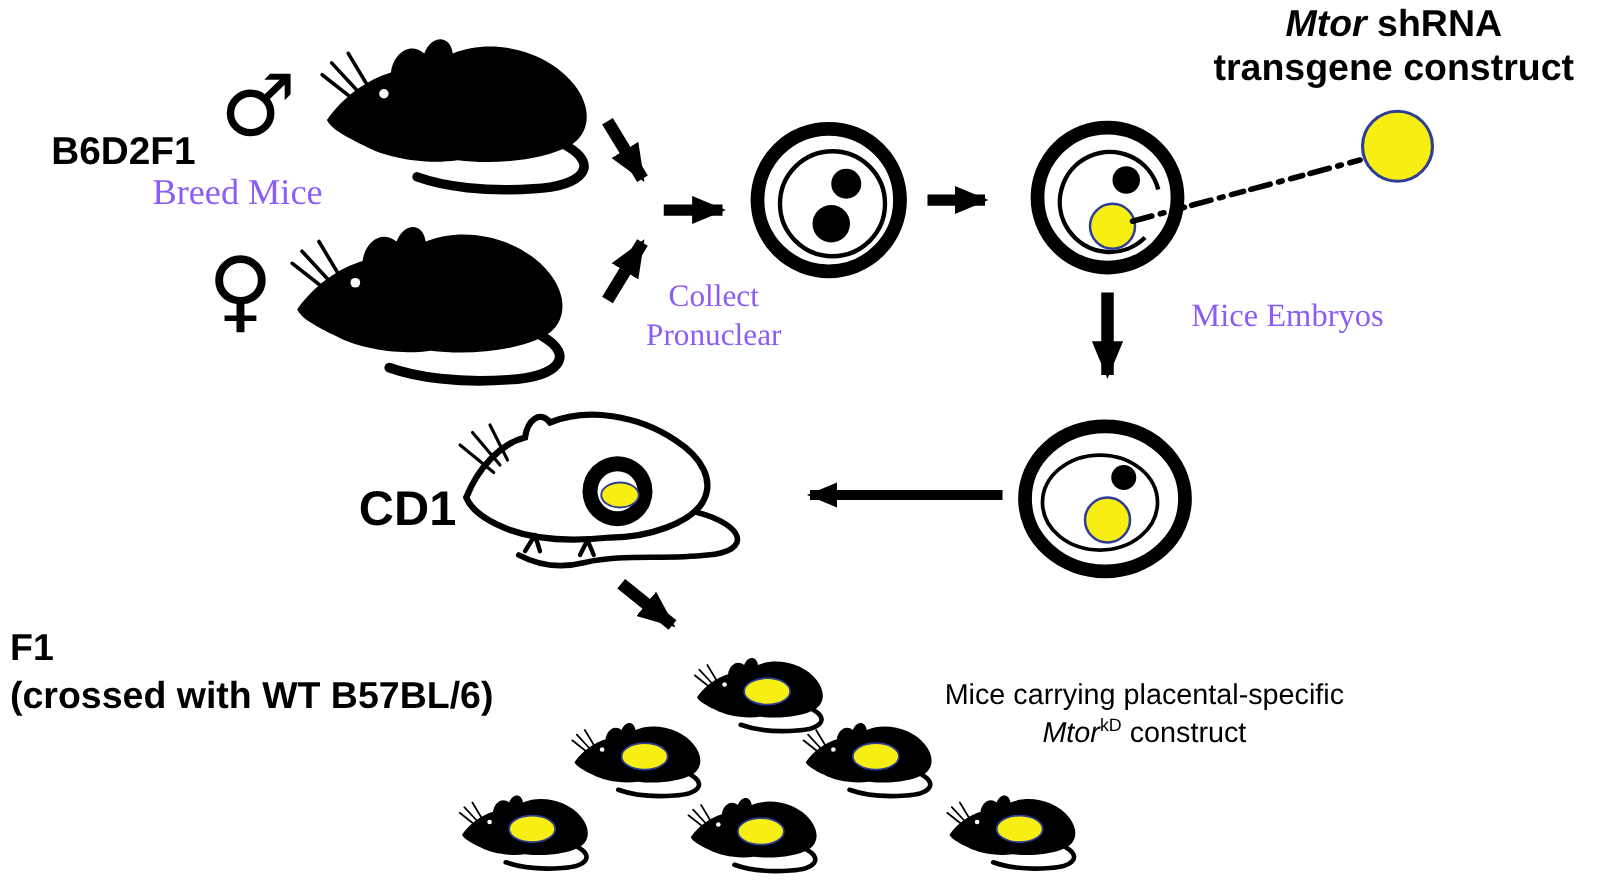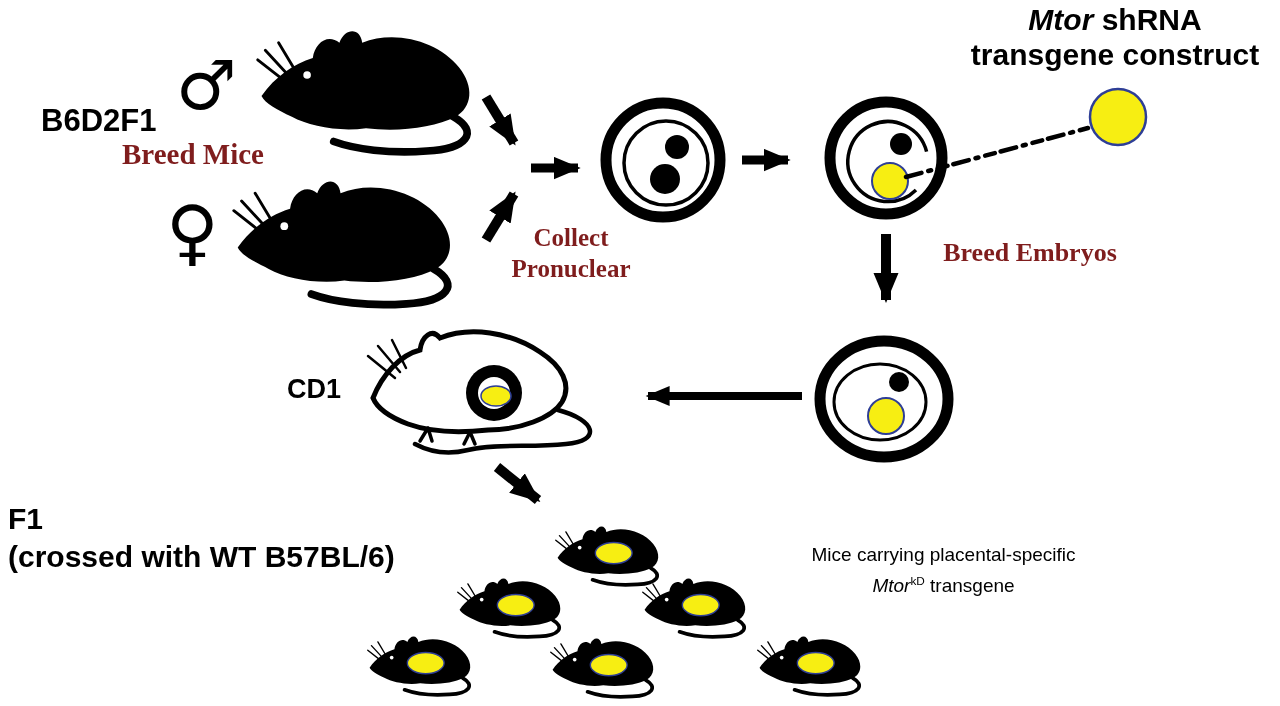--- a/index.html
+++ b/index.html
@@ -1,20 +1,20 @@
 <!DOCTYPE html>
 <html><head>
 <meta charset="utf-8">
 <style>
   html,body{margin:0;padding:0;background:#fff;}
   .canvas{position:relative;width:1280px;height:706px;background:#ffffff;overflow:hidden;
           font-family:"Liberation Sans",sans-serif;color:#000;}
   .abs{position:absolute;}
   .sans-b{font-weight:bold;color:#000;}
-  .serif-b{font-family:"Liberation Serif",serif;font-weight:bold;color:#7f1d1d;}
+  .serif-b{font-family:"Liberation Serif",serif;font-weight:normal;color:#8b5cf6;}
   .it{font-style:italic;}
   .ctr{text-align:center;}
   sup{font-size:0.62em;vertical-align:super;margin-top:10px;}
   #gfx{position:absolute;left:0;top:0;}
   .sym{font-family:"DejaVu Sans",sans-serif;font-weight:bold;line-height:1;}
 </style>
 </head>
 <body>
 
 <div class="canvas">
@@ -131,29 +131,29 @@
   <div class="abs sym" style="left:176px;top:52px;font-size:68px;">♂</div>
 
   <div class="abs sym" style="left:166px;top:196px;font-size:72px;">♀</div>
 
   <div class="abs serif-b ctr" style="left:471px;top:222px;width:200px;font-size:25px;line-height:31px;">
     <div>Collect</div>
     <div>Pronuclear</div>
   </div>
 
   <div class="abs serif-b ctr" style="left:900px;top:236px;width:260px;font-size:26px;line-height:34px;">
-    <div>Breed Embryos</div>
+    <div>Mice Embryos</div>
   </div>
 
 
-  <div class="abs sans-b" style="left:287px;top:374px;font-size:27px;">CD1</div>
+  <div class="abs sans-b" style="left:287px;top:386px;font-size:39px;">CD1</div>
 
   <div class="abs sans-b" style="left:8px;top:500px;font-size:30px;line-height:38px;">
     <div>F1</div>
     <div>(crossed with WT B57BL/6)</div>
   </div>
 
-  <div class="abs ctr" style="left:776px;top:542px;width:335px;font-size:19px;line-height:26px;">
+  <div class="abs ctr" style="left:748px;top:542px;width:335px;font-size:23px;line-height:26px;">
     <div>Mice carrying placental-specific</div>
-    <div><span class="it">Mtor</span><sup>kD</sup><span> transgene</span></div>
+    <div><span class="it">Mtor</span><sup>kD</sup><span> construct</span></div>
   </div>
 
 </div>
 
 </body></html>

